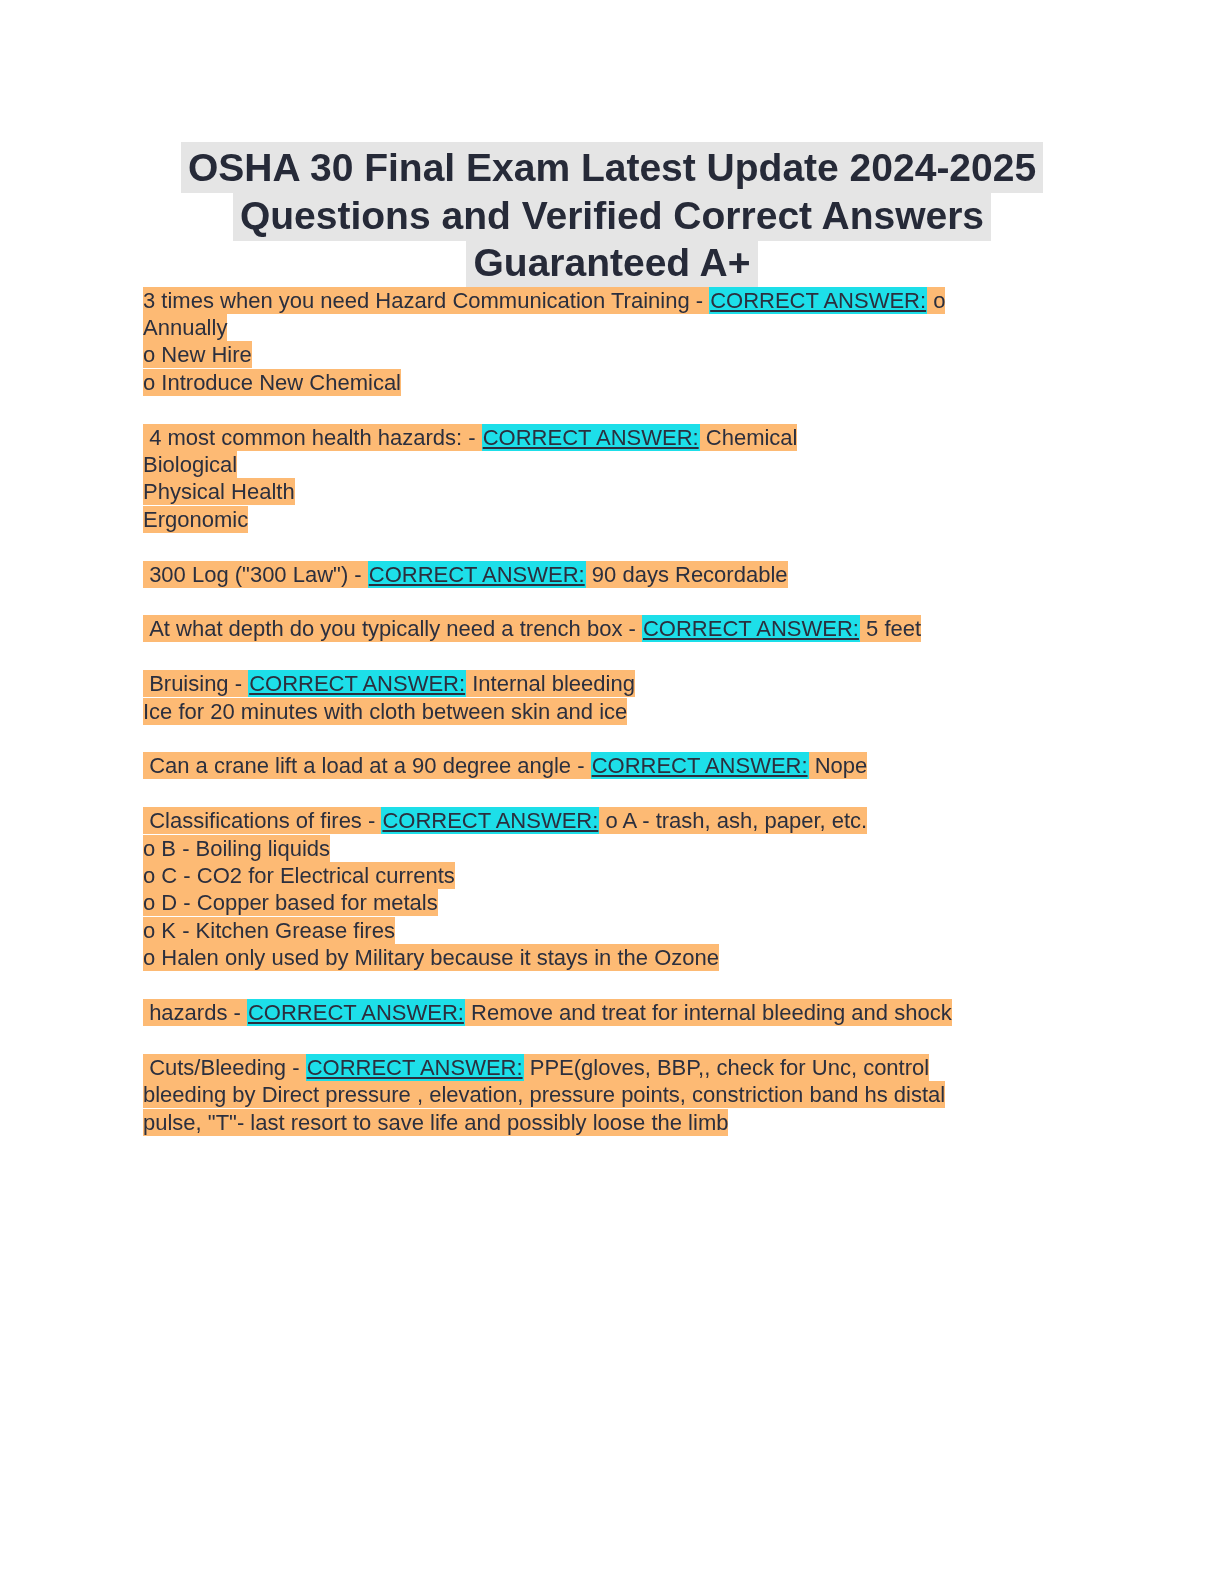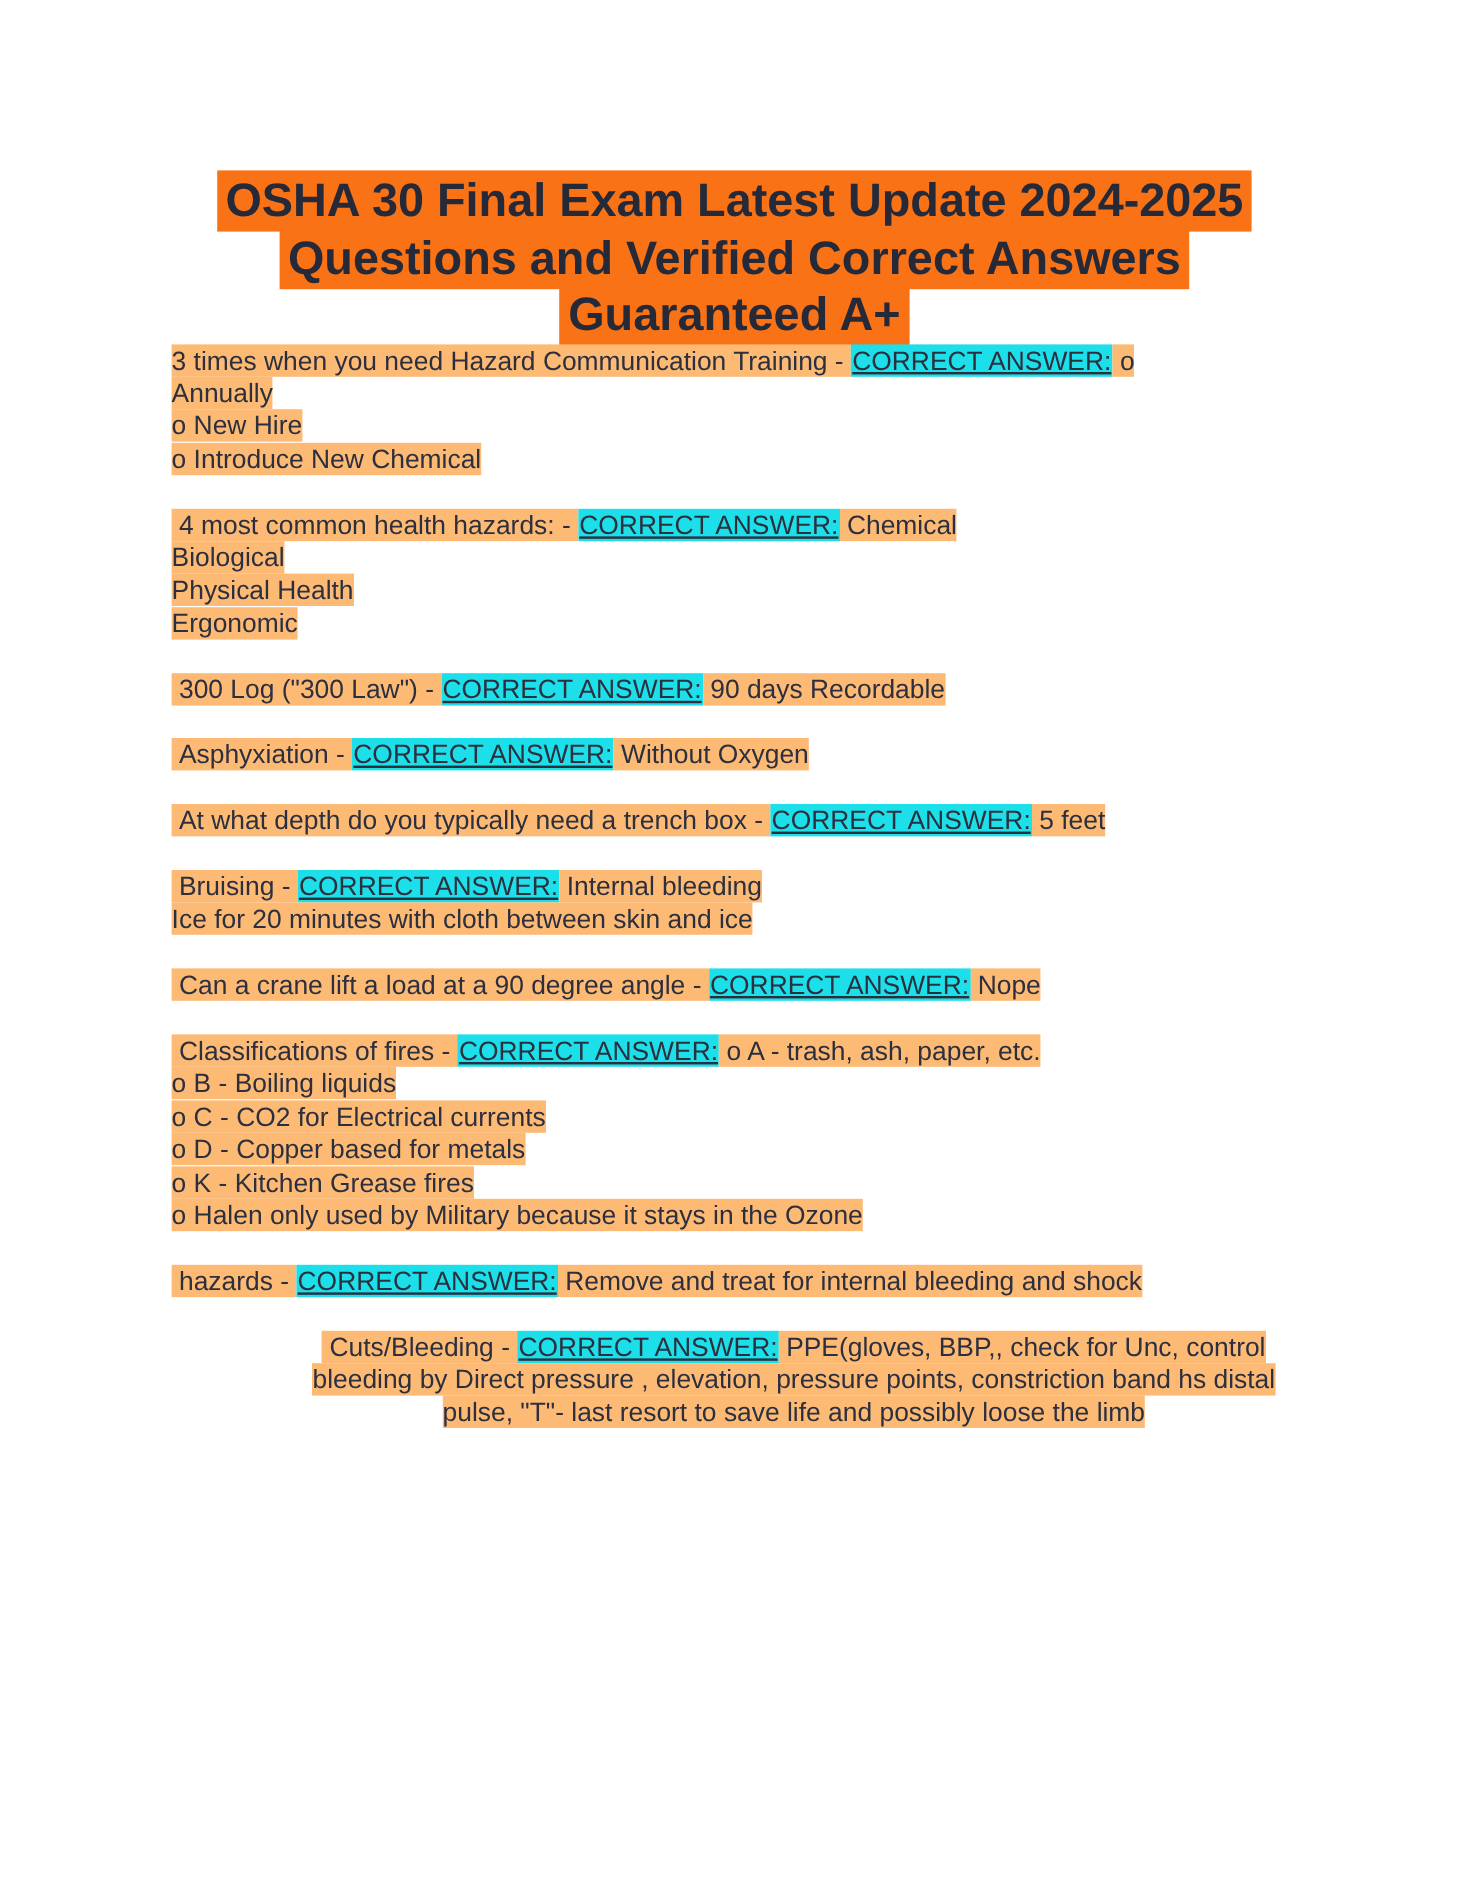--- a/index.html
+++ b/index.html
@@ -19,37 +19,37 @@
   h1.doc-title {
     margin: 144px 0 0 0;
     padding: 0;
     text-align: center;
     font-size: 39px;
     line-height: 47.5px;
     font-weight: bold;
     color: #262a38;
   }
   h1.doc-title .hl-green {
-    background: #f97316;
+    background: #e5e5e5;
     white-space: pre-line;
     padding: 4px 7px;
     -webkit-box-decoration-break: clone;
     box-decoration-break: clone;
   }
   .content {
     margin: 0 44px 0 143px;
     font-size: 22px;
     line-height: 27.4px;
     color: #2b2f3e;
   }
   .content p.qa {
     margin: 0 0 27.4px 0;
     white-space: pre-wrap;
   }
-  .content p.qa:last-child { margin-bottom: 0; text-align: center; }
+  .content p.qa:last-child { margin-bottom: 0; }
   .hl-gray {
     background: #fdba74;
     padding: 1px 0;
     -webkit-box-decoration-break: clone;
     box-decoration-break: clone;
   }
   .hl-cyan {
     background: #1ddfe9;
     padding: 1px 1px;
     -webkit-box-decoration-break: clone;
@@ -74,21 +74,20 @@
 o Introduce New Chemical</span></p>
 
     <p class="qa"><span class="hl-gray"> 4 most common health hazards: - </span><span class="hl-cyan">CORRECT ANSWER:</span><span class="hl-gray"> Chemical
 Biological
 Physical Health
 Ergonomic</span></p>
 
     <p class="qa"><span class="hl-gray"> 300 Log ("300 Law") - </span><span class="hl-cyan">CORRECT ANSWER:</span><span class="hl-gray"> 90 days Recordable</span></p>
 
 
-    <p class="qa"><span class="hl-gray"> Asphyxiation - </span><span class="hl-cyan">CORRECT ANSWER:</span><span class="hl-gray"> Without Oxygen</span></p>
 
     <p class="qa"><span class="hl-gray"> At what depth do you typically need a trench box - </span><span class="hl-cyan">CORRECT ANSWER:</span><span class="hl-gray"> 5 feet</span></p>
 
     <p class="qa"><span class="hl-gray"> Bruising - </span><span class="hl-cyan">CORRECT ANSWER:</span><span class="hl-gray"> Internal bleeding
 Ice for 20 minutes with cloth between skin and ice</span></p>
 
 
     <p class="qa"><span class="hl-gray"> Can a crane lift a load at a 90 degree angle - </span><span class="hl-cyan">CORRECT ANSWER:</span><span class="hl-gray"> Nope</span></p>
 
     <p class="qa"><span class="hl-gray"> Classifications of fires - </span><span class="hl-cyan">CORRECT ANSWER:</span><span class="hl-gray"> o A - trash, ash, paper, etc.

